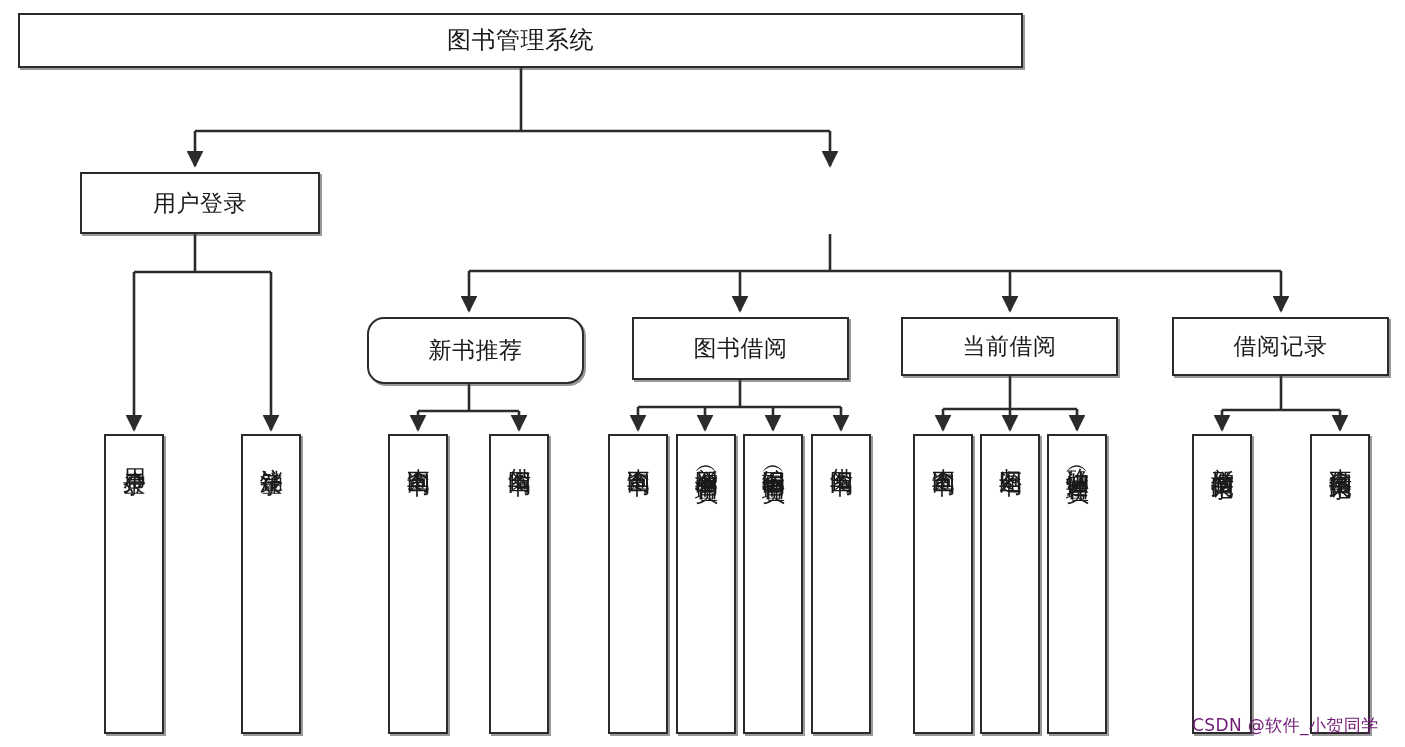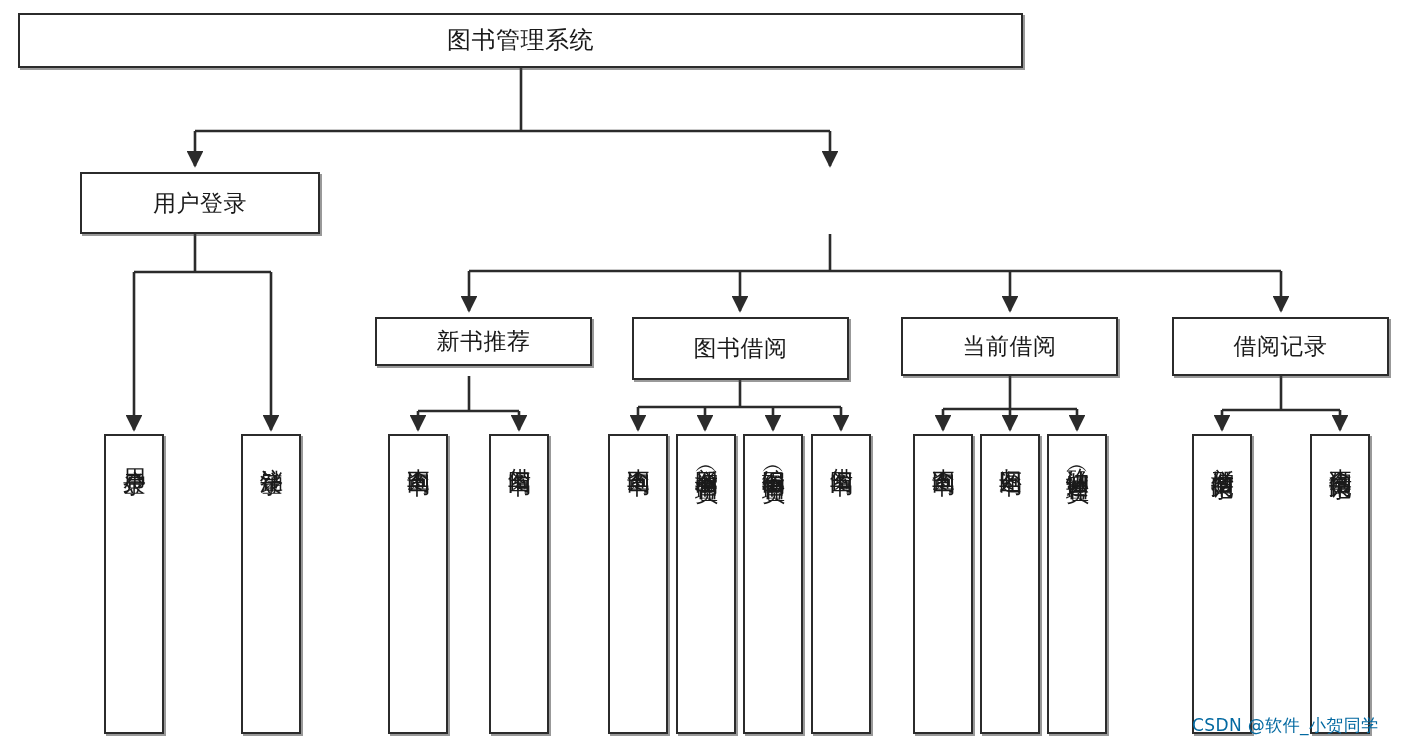--- a/index.html
+++ b/index.html
@@ -62,21 +62,21 @@
     text-orientation: upright;
     font-size: 23px;
     line-height: 1.12;
     letter-spacing: 2px;
     white-space: nowrap;
     margin: 0 auto;
   }
   .watermark {
     position: absolute;
     font-size: 17px;
-    color: #0369a1;
+    color: #701a75;
     white-space: nowrap;
     z-index: 5;
     letter-spacing: 0.4px;
   }
 </style>
 </head>
 <body>
 
 <div id="canvas">
 
@@ -132,21 +132,21 @@
 
   <div class="node horiz root" style="left:18px; top:13px; width:1005px; height:55px;">
     <span class="label">图书管理系统</span>
   </div>
 
   <div class="node horiz" style="left:80px; top:172px; width:240px; height:62px;">
     <span class="label">用户登录</span>
   </div>
 
 
-  <div class="node horiz" style="left:375px; top:317px; width:217px; height:49px;">
+  <div class="node horiz" style="left:367px; top:317px; width:217px; height:67px;border-radius:17px;">
     <span class="label">新书推荐</span>
   </div>
 
   <div class="node horiz" style="left:632px; top:317px; width:217px; height:63px;">
     <span class="label">图书借阅</span>
   </div>
 
   <div class="node horiz" style="left:1172px; top:317px; width:217px; height:59px;">
     <span class="label">借阅记录</span>
   </div>

